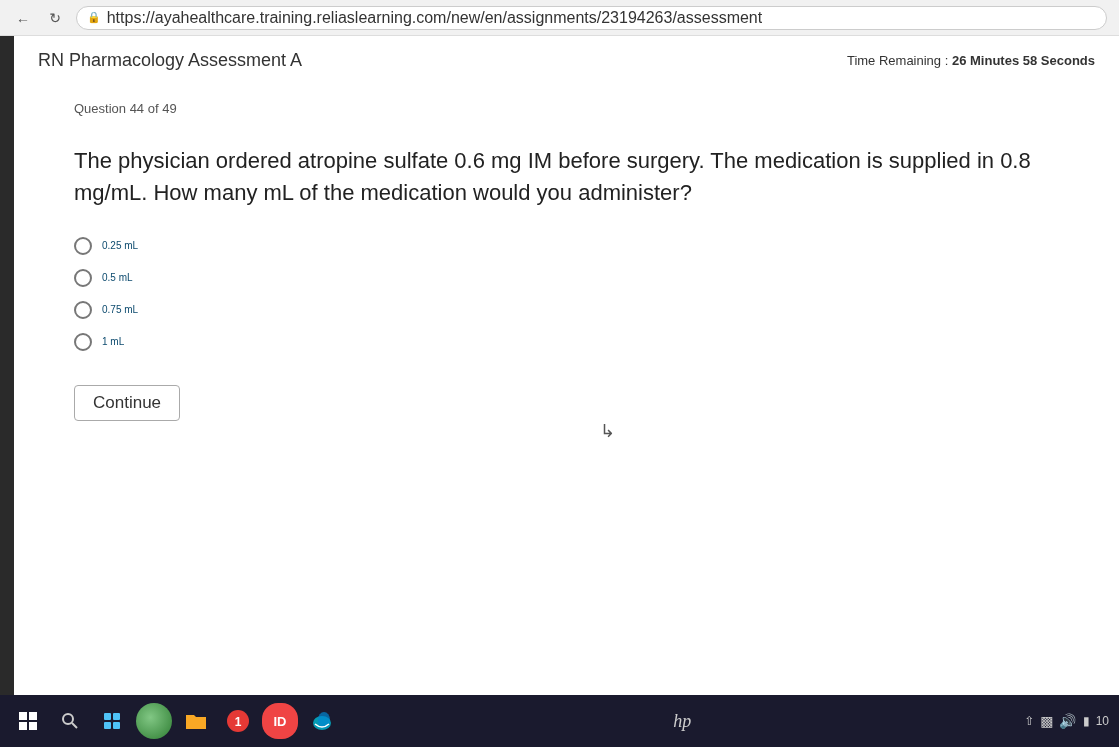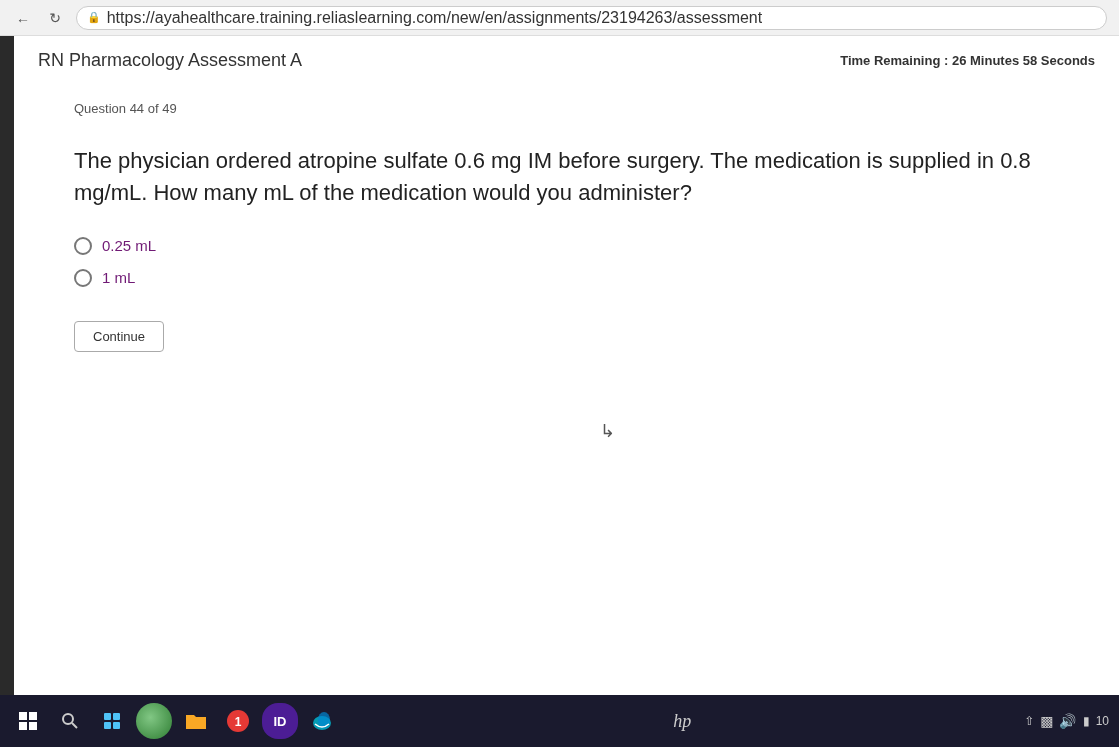--- a/index.html
+++ b/index.html
@@ -71,21 +71,21 @@
       color: #333;
       font-weight: normal;
     }
 
     .time-remaining {
       font-size: 13px;
       color: #333;
     }
 
     .time-remaining span {
-      font-weight: bold;
+      font-weight: normal;
     }
 
     
     .question-area {
       padding: 20px 60px 20px 60px;
     }
 
     .question-number {
       font-size: 13px;
       color: #555;
@@ -120,31 +120,31 @@
       border-radius: 50%;
       border: 2px solid #777;
       background: #fff;
       flex-shrink: 0;
       display: flex;
       align-items: center;
       justify-content: center;
     }
 
     .option-label {
-      font-size: 15px;
-      color: #701a75;
+      font-size: 10px;
+      color: #0c4a6e;
     }
 
     
     .continue-btn {
       padding: 7px 18px;
       border: 1px solid #aaa;
       background: #fff;
       border-radius: 4px;
-      font-size: 13px;
+      font-size: 17px;
       color: #333;
       cursor: pointer;
       margin-top: 6px;
     }
 
     
     .taskbar {
       position: absolute;
       bottom: 0;
       left: 0;
@@ -194,21 +194,21 @@
       background: transparent;
       color: #f9a825;
     }
 
     .taskbar-icon.red-badge {
       background: transparent;
       position: relative;
     }
 
     .taskbar-icon.id-btn {
-      background: #4c1d95;
+      background: #ef4444;
       color: #fff;
       font-size: 13px;
       font-weight: bold;
       border-radius: 16px;
     }
 
     .taskbar-icon.edge {
       background: transparent;
       color: #00bcd4;
       font-size: 20px;
@@ -295,20 +295,28 @@
     <div class="question-text">The physician ordered atropine sulfate 0.6 mg IM before surgery. The medication is supplied in 0.8 mg/mL. How many mL of the medication would you administer?</div>
 
     
     <ul class="options-list">
       <li class="option-item">
         <div class="radio-circle"></div>
         <span class="option-label">0.25 mL</span>
       </li>
       <li class="option-item">
         <div class="radio-circle"></div>
+        <span class="option-label">0.5 mL</span>
+      </li>
+      <li class="option-item">
+        <div class="radio-circle"></div>
+        <span class="option-label">0.75 mL</span>
+      </li>
+      <li class="option-item">
+        <div class="radio-circle"></div>
         <span class="option-label">1 mL</span>
       </li>
     </ul>
 
     
     <button class="continue-btn">Continue</button>
   </div>
 </div>
 
 <div class="cursor-indicator">↳</div>

